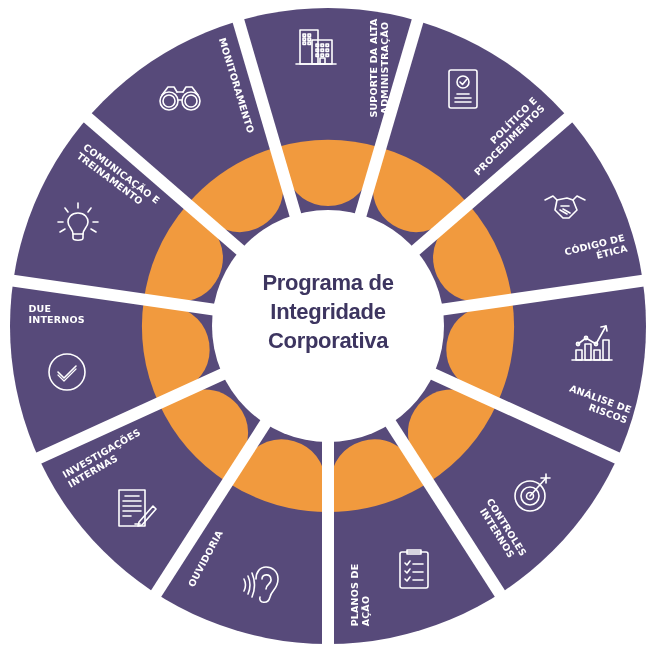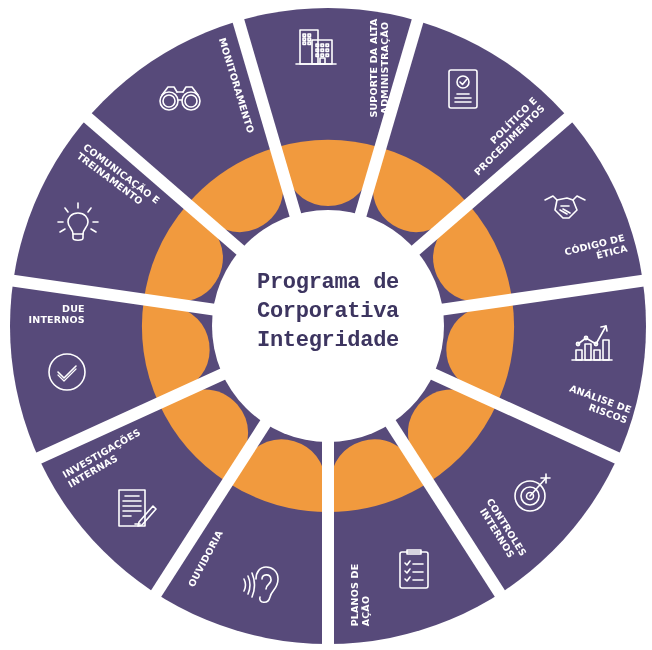--- a/index.html
+++ b/index.html
@@ -1,20 +1,20 @@
 <!DOCTYPE html>
 <html><head>
 <meta charset="utf-8">
 <style>
   html, body { margin: 0; padding: 0; background: #ffffff; }
   body { width: 652px; height: 650px; position: relative; overflow: hidden; font-family: "DejaVu Sans", sans-serif; }
   #wheel { position: absolute; left: 0; top: 0; }
   .title {
     position: absolute; left: 178px; top: 268px; width: 300px;
-    text-align: center; color: #3d3560; font-family: Liberation Mono, monospace;
+    text-align: center; color: #3d3560; font-family: Liberation Sans, sans-serif;
     font-weight: bold; font-size: 22px; line-height: 29px; letter-spacing: -0.3px;
   }
   .title span { display: block; }
   .label {
     position: absolute; color: #ffffff; font-weight: bold; font-size: 9.5px; line-height: 11px;
     letter-spacing: 0.2px; white-space: nowrap; transform-origin: center center;
   }
   .label span { display: block; }
   .icon { position: absolute; width: 44px; height: 44px; }
   .icon svg { width: 44px; height: 44px; overflow: visible; }
@@ -50,22 +50,22 @@
       <line x1="411.13245317896843" y1="253.96531926601867" x2="571.3513629420712" y2="115.13484366961828" stroke="#ffffff" stroke-width="12"></line>
       <line x1="436.8803586069026" y1="310.3453677899386" x2="646.7225042856603" y2="280.17462207600215" stroke="#ffffff" stroke-width="12"></line>
       <line x1="428.059519488997" y1="371.6956514302075" x2="620.9015025041549" y2="459.7636341866073" stroke="#ffffff" stroke-width="12"></line>
       <line x1="387.4704899201158" y1="418.5378886114299" x2="502.0863432207027" y2="596.8836375716402" stroke="#ffffff" stroke-width="12"></line>
       <circle cx="328" cy="326" r="116" fill="#ffffff"></circle>
     </g>
 </svg>
 
 <div class="title">
   <span>Programa de</span>
+  <span>Integridade</span>
   <span>Corporativa</span>
-  <span>Integridade</span>
 </div>
 
 <div id="labels-layer">
     <div class="label" style="text-align: center; left: 328.5px; top: 57px; transform: rotate(-90deg);">
       <span>SUPORTE DA ALTA</span>
       <span>ADMINISTRAÇÃO</span>
     </div>
     <div class="label" style="text-align: right; left: 457.5px; top: 125px; transform: rotate(-45deg);">
       <span>POLÍTICO E</span>
       <span>PROCEDIMENTOS</span>
@@ -86,21 +86,21 @@
       <span>PLANOS DE</span>
       <span>AÇÃO</span>
     </div>
     <div class="label" style="text-align: center; left: 173.5px; top: 552.5px; transform: rotate(-62deg);">
       <span>OUVIDORIA</span>
     </div>
     <div class="label" style="text-align: left; left: 60px; top: 447px; transform: rotate(-30deg);">
       <span>INVESTIGAÇÕES</span>
       <span>INTERNAS</span>
     </div>
-    <div class="label" style="text-align: right; left: 28.5px; top: 303px; transform: rotate(0deg);">
+    <div class="label" style="text-align: left; left: 28.5px; top: 303px; transform: rotate(0deg);">
       <span>DUE</span>
       <span>INTERNOS</span>
     </div>
     <div class="label" style="text-align: left; left: 71.5px; top: 167px; transform: rotate(37deg);">
       <span>COMUNICAÇÃO E</span>
       <span>TREINAMENTO</span>
     </div>
     <div class="label" style="text-align: center; left: 186.5px; top: 79.5px; transform: rotate(73deg);">
       <span>MONITORAMENTO</span>
     </div>

